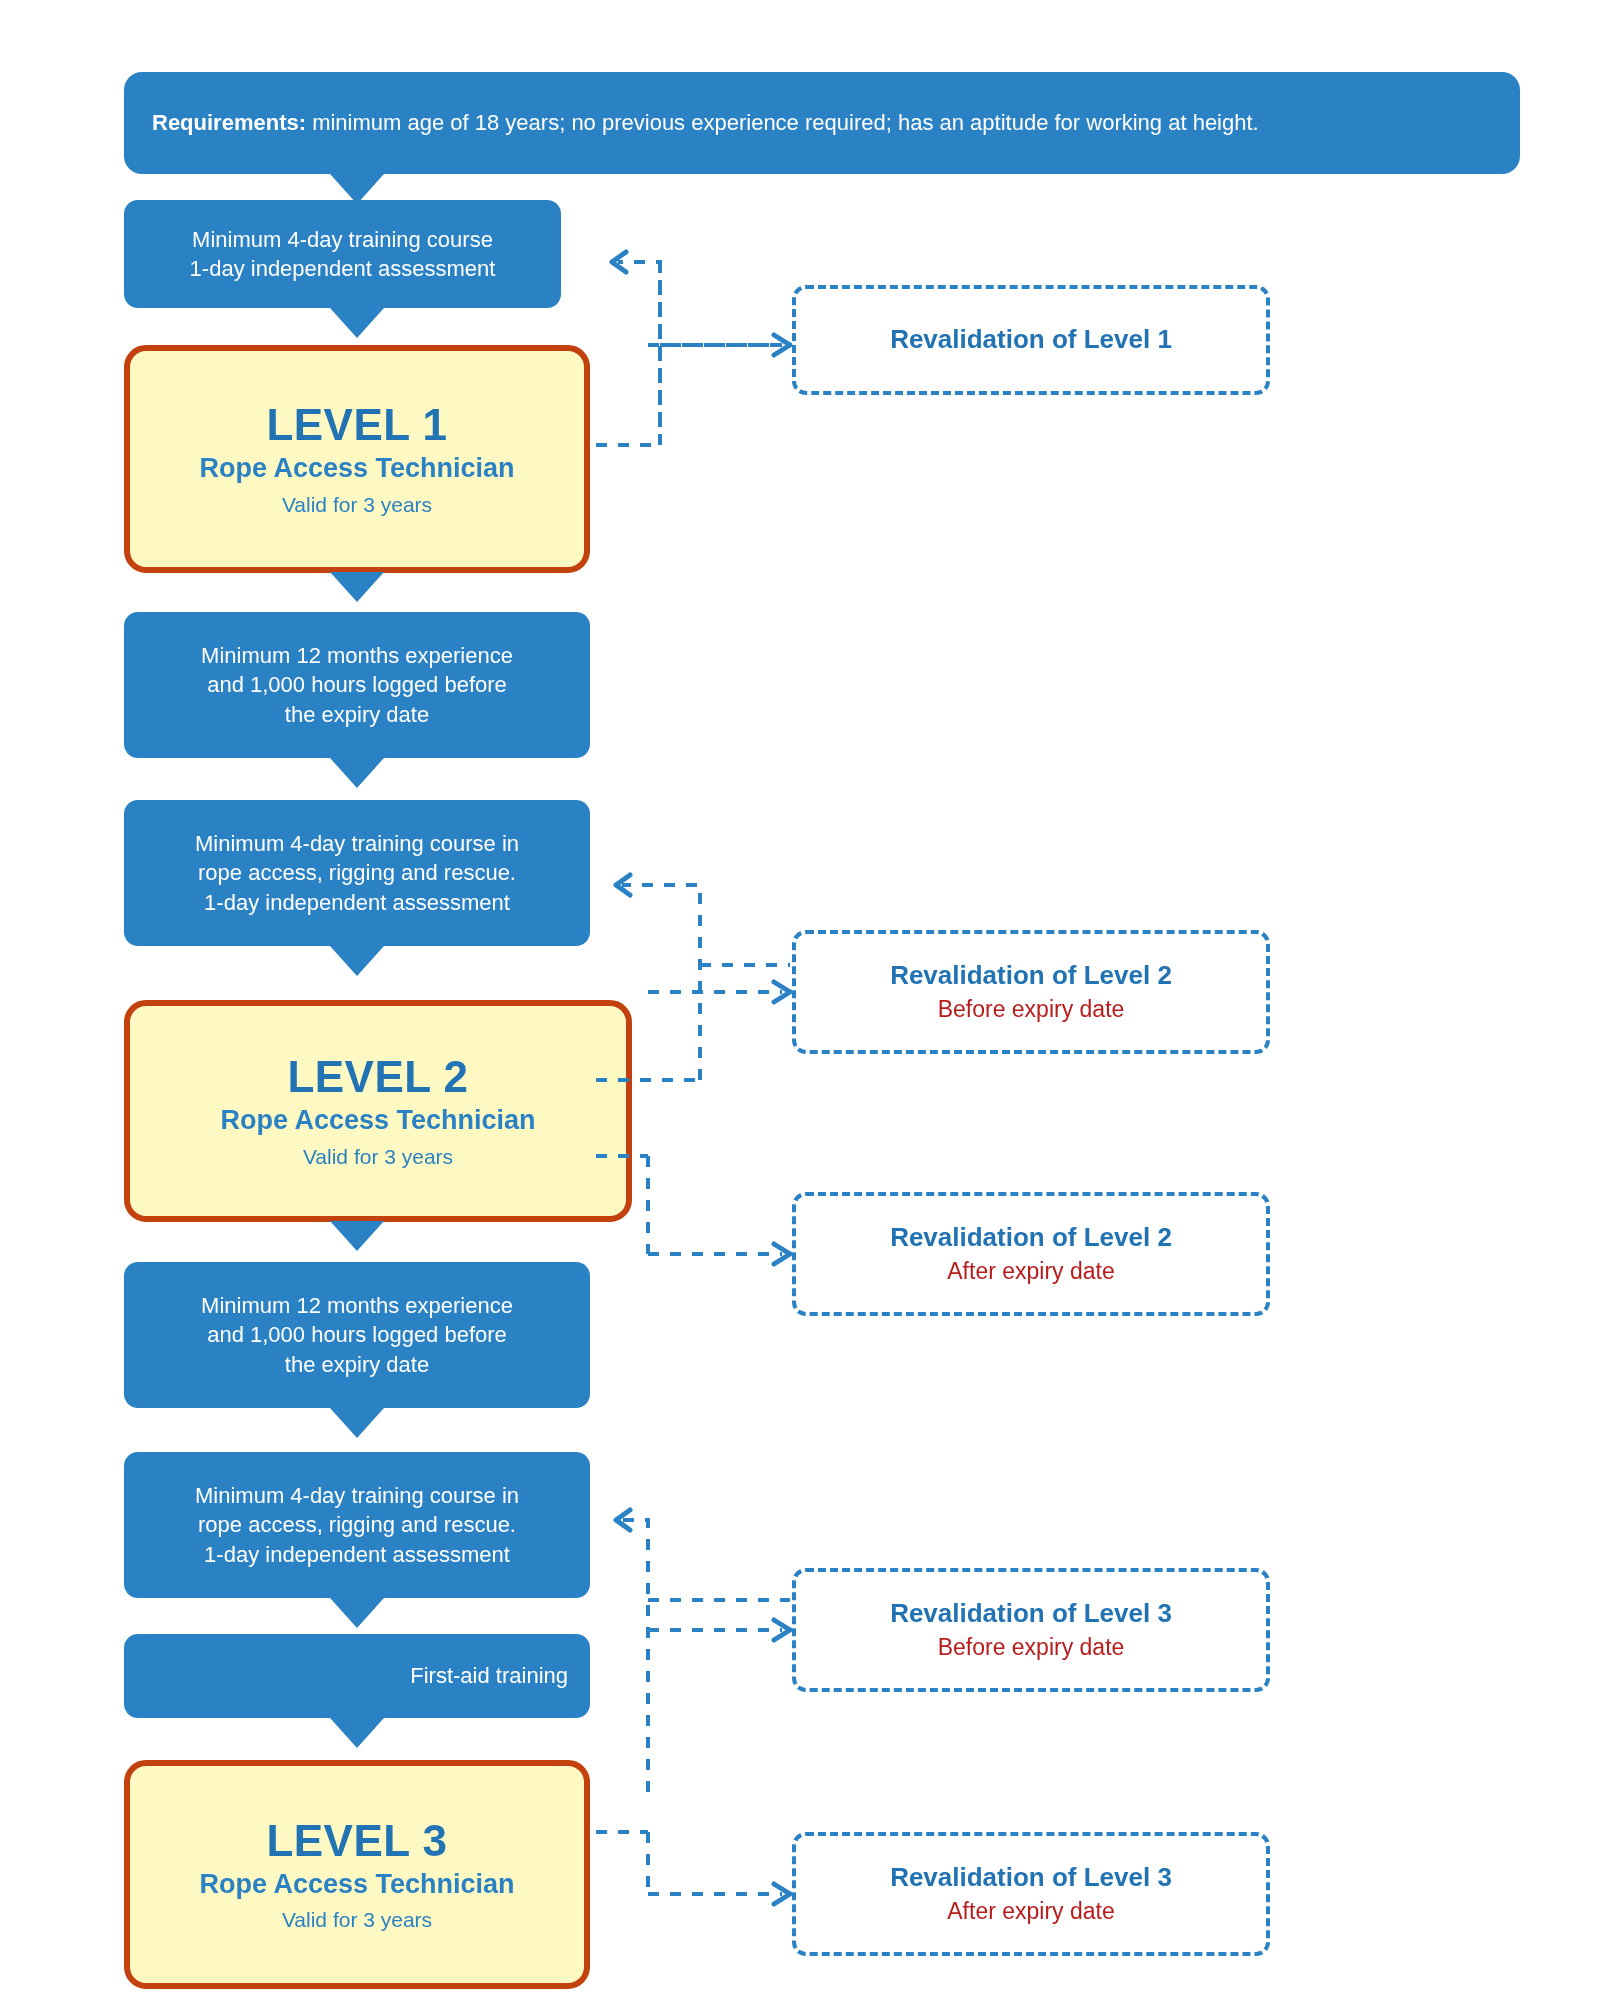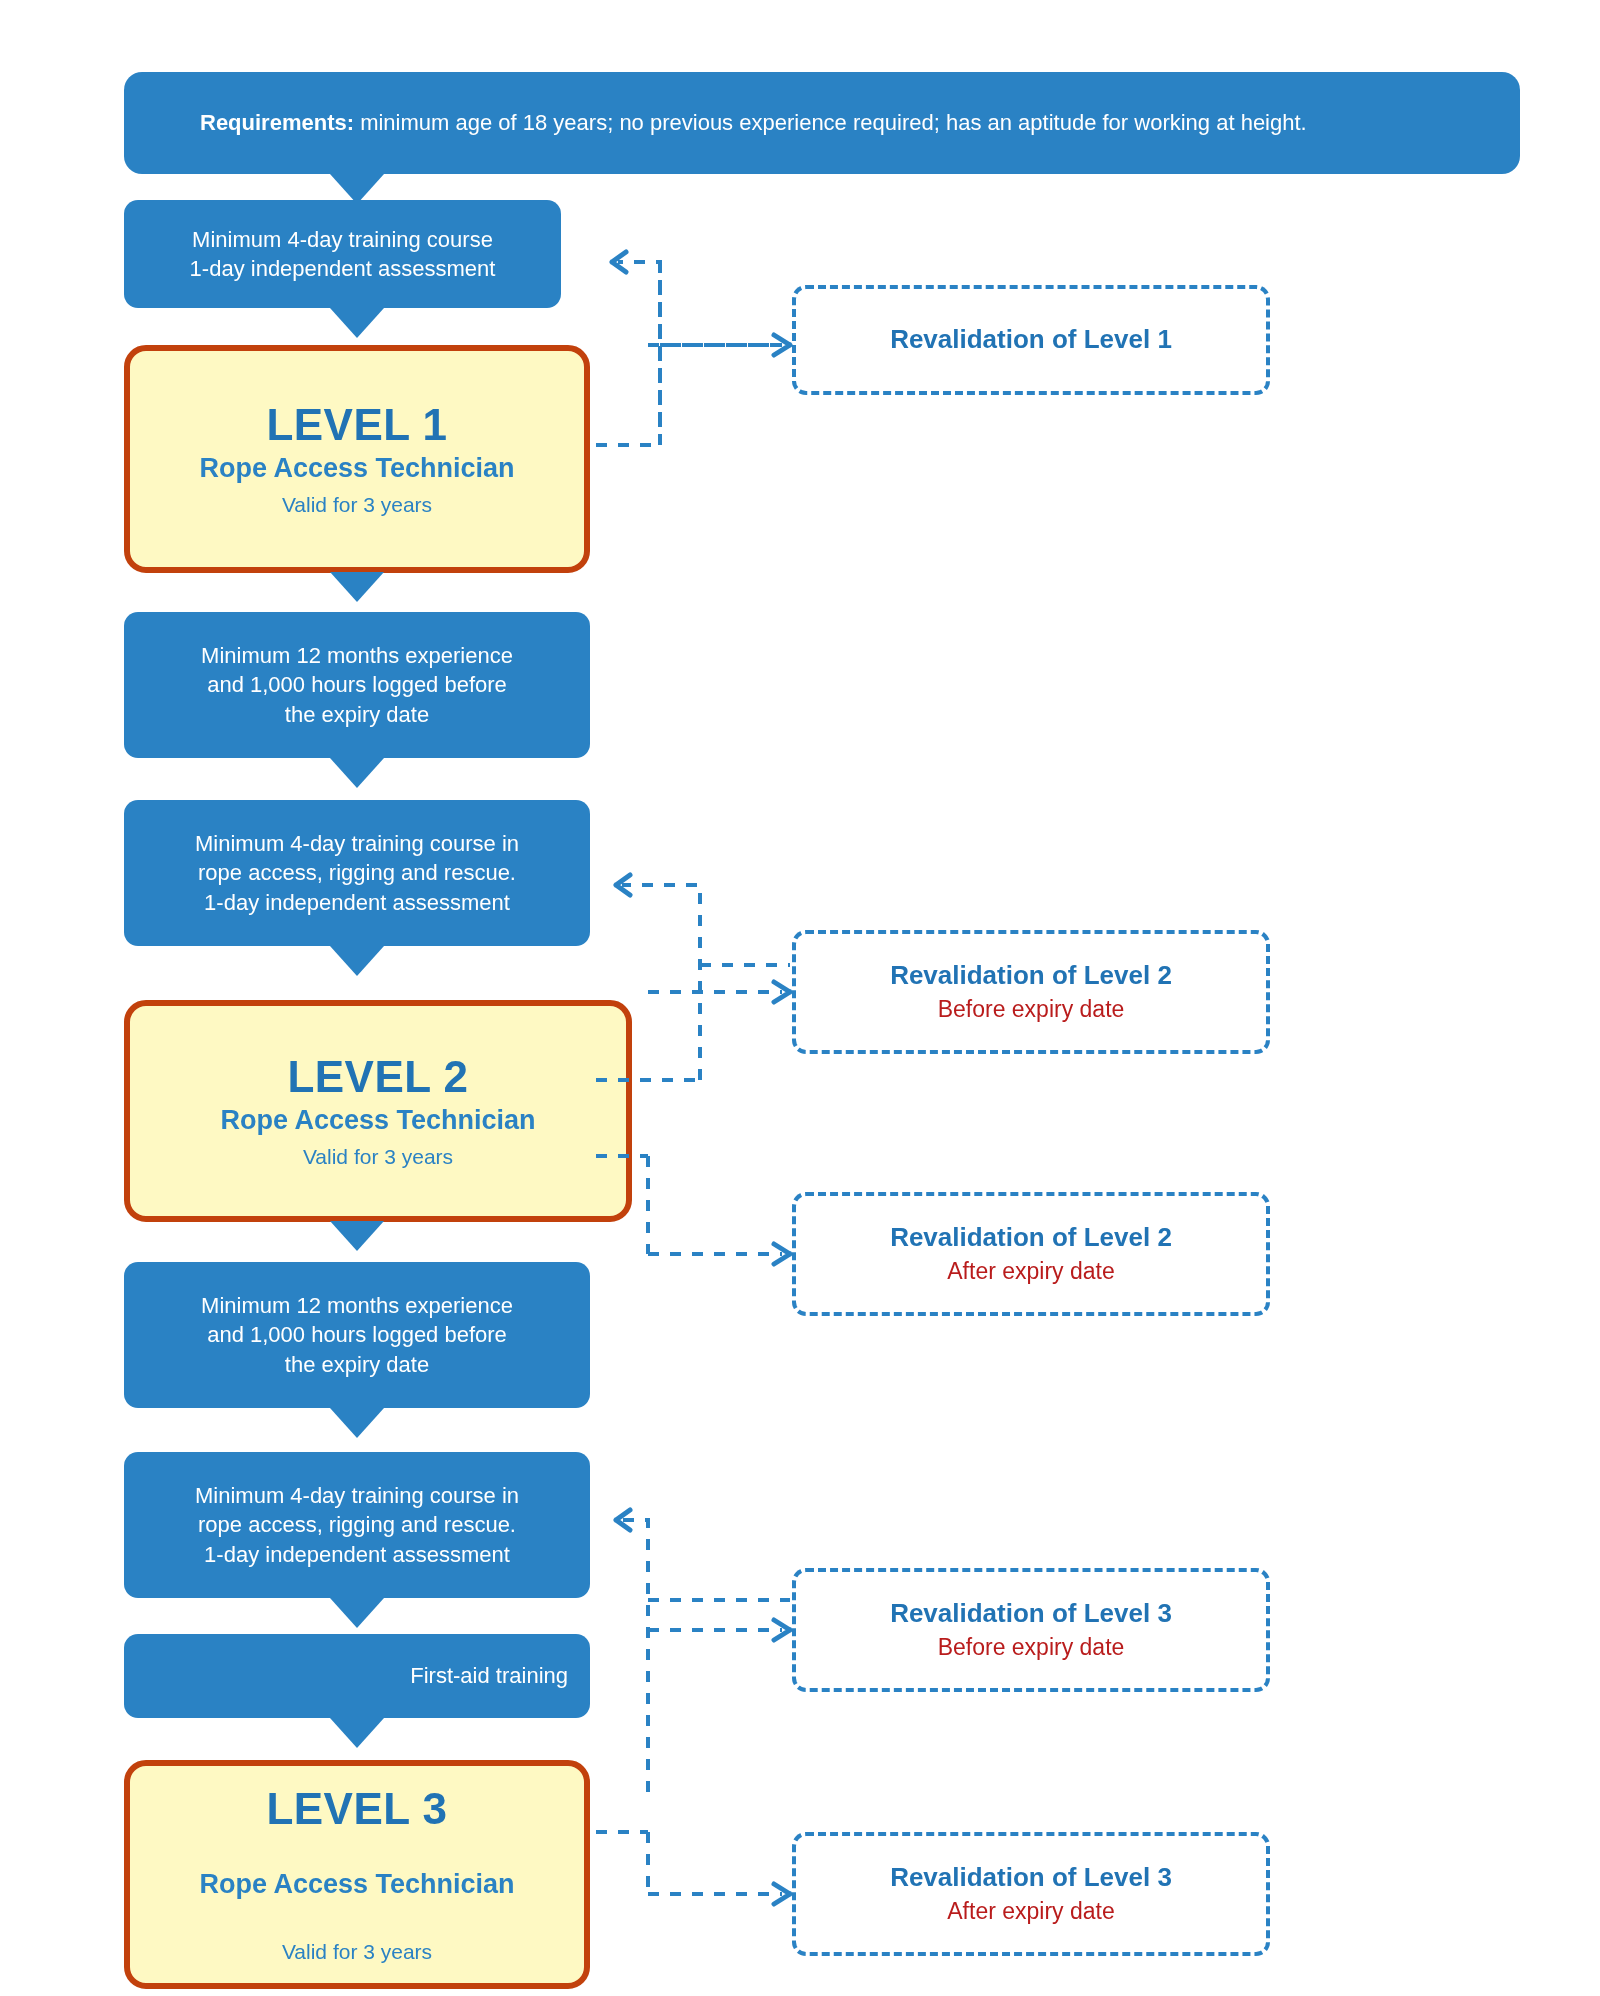--- a/index.html
+++ b/index.html
@@ -33,21 +33,20 @@
   }
   .fillbox .txt {
     padding: 0 22px;
     width: 100%;
   }
   .fillbox.banner {
     border-radius: 18px;
     justify-content: flex-start;
     text-align: left;
     font-size: 22px;
-    padding-left: 48px;
   }
   .fillbox.banner .txt {
     padding-left: 28px;
     text-align: left;
   }
   .fillbox.banner b { font-weight: bold; }
 
   
   .notch {
     position: absolute;
@@ -227,21 +226,21 @@
   </div>
   <div class="notch" style="left:330px; top:1598px;"></div>
 
   <div class="fillbox" style="left:124px; top:1634px; width:466px; height:84px; font-size:22px;text-align:right;">
     <div class="txt">
       <div>First-aid training</div>
     </div>
   </div>
   <div class="notch" style="left:330px; top:1718px;"></div>
 
-  <div class="levelbox" style="left:124px; top:1760px; width:466px; height:229px;gap:32px;">
+  <div class="levelbox" style="left:124px; top:1760px; width:466px; height:229px;">
     <div class="level-title">LEVEL 3</div>
     <div class="level-sub">Rope Access Technician</div>
     <div class="level-valid">Valid for 3 years</div>
   </div>
 
   <div class="dashbox" style="left:792px; top:1568px; width:478px; height:124px;">
     <div class="dash-title">Revalidation of Level 3</div>
     <div class="dash-sub">Before expiry date</div>
   </div>
 

